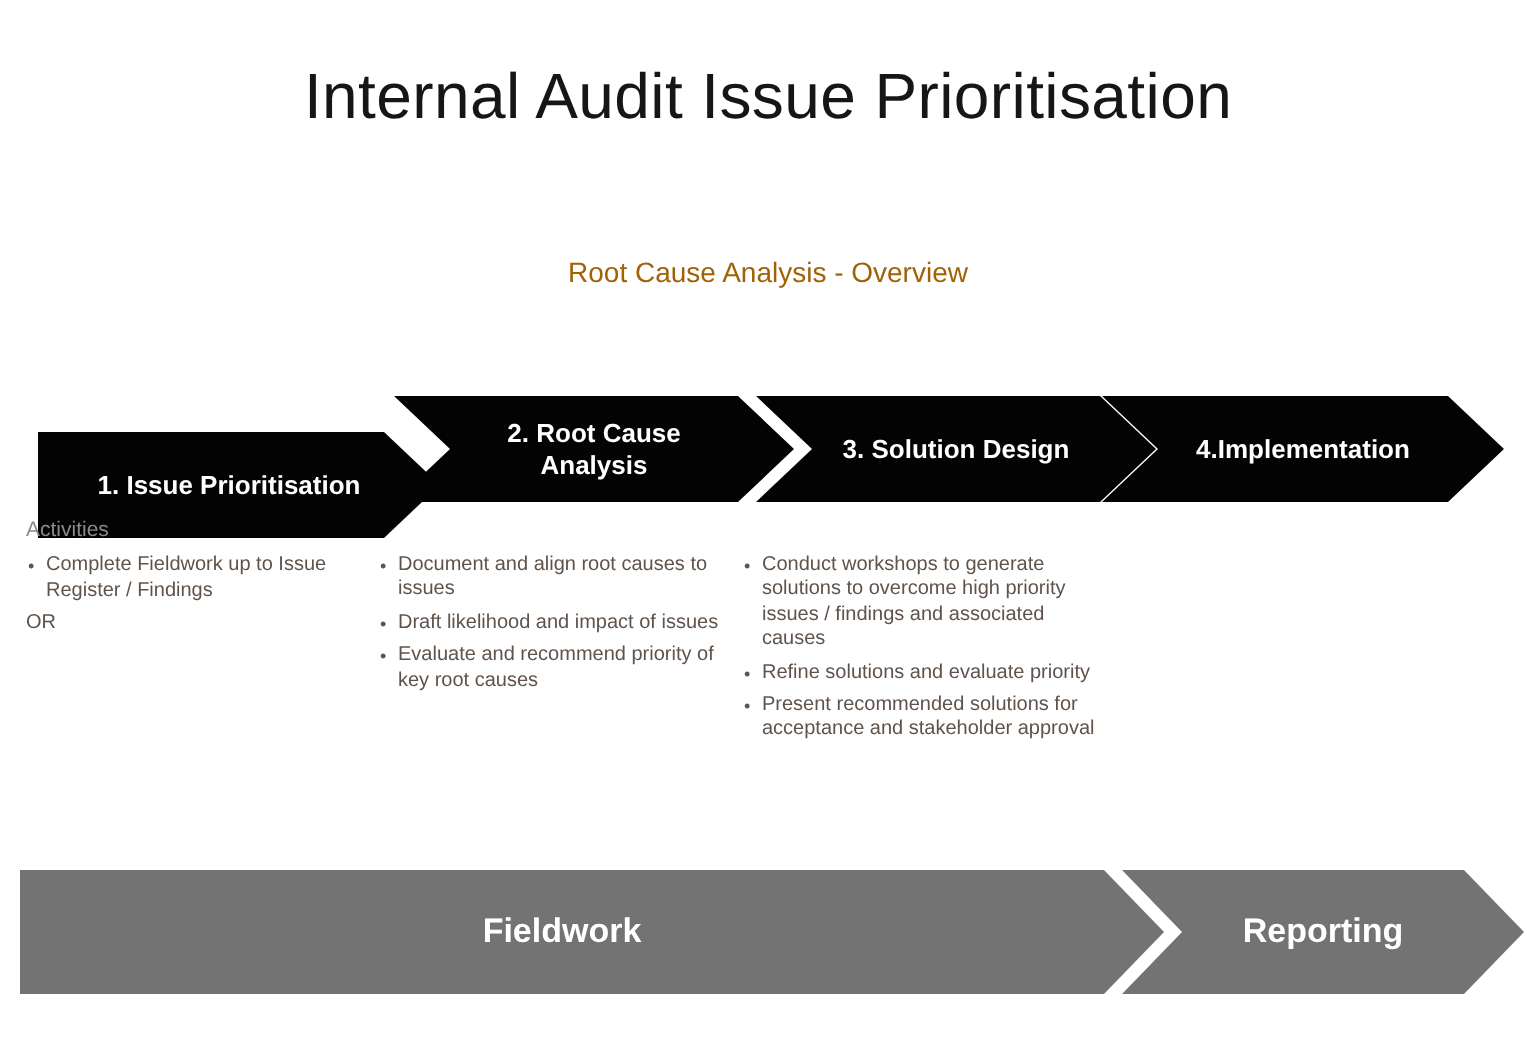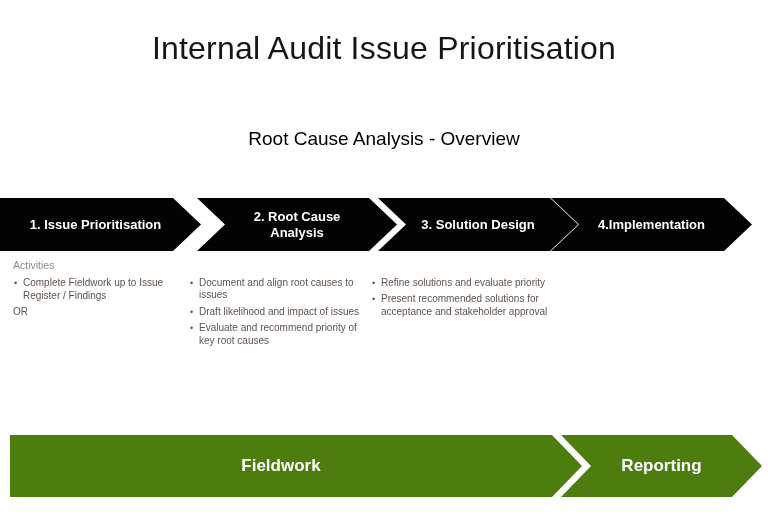--- a/index.html
+++ b/index.html
@@ -9,52 +9,52 @@
     position:relative; width:768px; height:522px;
     background:#ffffff; overflow:hidden;
   }
   .title {
     position:absolute; top:30px; left:0; width:768px;
     text-align:center; font-size:32px; color:#161616;
     letter-spacing:0.2px;
   }
   .subtitle {
     position:absolute; top:128px; left:0; width:768px;
-    text-align:center; font-size:19px; color:#000000;
+    text-align:center; font-size:14px; color:#a16207;
   }
   
   .chev {
     position:absolute; top:198px; height:53px; background:#030303;
     display:flex; align-items:center; justify-content:center;
   }
   .chev-lbl {
     color:#ffffff; font-weight:bold; font-size:13px;
     text-align:center; line-height:1.2; white-space:pre-line;
   }
   .chev-tip   { clip-path: polygon(0 0, calc(100% - 28px) 0, 100% 50%, calc(100% - 28px) 100%, 0 100%); }
   .chev-notch { clip-path: polygon(0 0, calc(100% - 28px) 0, 100% 50%, calc(100% - 28px) 100%, 0 100%, 28px 50%); }
-  .chev1 { left:0;  width:201px; padding:0 30px 0 20px; }
+  .chev1 { left:19px;  width:201px; padding:0 30px 0 20px;margin-top:18px; }
   .chev2 { left:197px; width:200px; padding:0 30px; }
   .chev3 { left:378px; width:200px; padding:0 30px; }
   .chev4 { left:551px; width:201px; padding:0 30px; }
   
   .col { position:absolute; color:#5f534b; font-size:10px; line-height:12.4px; }
   .col-heading { font-size:10.5px; color:#8e8a85; margin-bottom:6px; }
   .col ul { list-style:none; }
   .col li { white-space:pre-line; margin-bottom:4px; }
   .col li.bullet { position:relative; padding-left:10px; }
   .col li.bullet::before { content:"\2022"; position:absolute; left:1px; top:0; font-size:9px; }
   .col li.plain { padding-left:0; }
   .col1 { left:13px;  top:259px; width:175px; }
   .col2 { left:189px; top:277px; width:185px; }
   .col3 { left:371px; top:277px; width:185px; }
   .col4 { left:556px; top:277px; width:195px; }
   
   .banner {
-    position:absolute; top:435px; height:62px; background:#4d7c0f;
+    position:absolute; top:435px; height:62px; background:#737373;
     display:flex; align-items:center; justify-content:center;
   }
   .banner-lbl { color:#ffffff; font-weight:bold; font-size:17px; }
   .banner1 { left:10px;  width:572px; padding-right:30px;
     clip-path: polygon(0 0, calc(100% - 30px) 0, 100% 50%, calc(100% - 30px) 100%, 0 100%); }
   .banner2 { left:561px; width:201px; padding:0 30px;
     clip-path: polygon(0 0, calc(100% - 30px) 0, 100% 50%, calc(100% - 30px) 100%, 0 100%, 30px 50%); }
 </style>
 </head>
 <body>
@@ -92,20 +92,23 @@
       <li class="bullet">Document and align root causes to
 issues</li>
       <li class="bullet">Draft likelihood and impact of issues</li>
       <li class="bullet">Evaluate and recommend priority of
 key root causes</li>
     </ul>
   </div>
 
   <div class="col col3">
     <ul>
+      <li class="bullet">Conduct workshops to generate
+solutions to overcome high priority
+issues / findings and associated causes</li>
       <li class="bullet">Refine solutions and evaluate priority</li>
       <li class="bullet">Present recommended solutions for
 acceptance and stakeholder approval</li>
     </ul>
   </div>
 
 
   <div class="banner banner1">
     <span class="banner-lbl">Fieldwork</span>
   </div>

